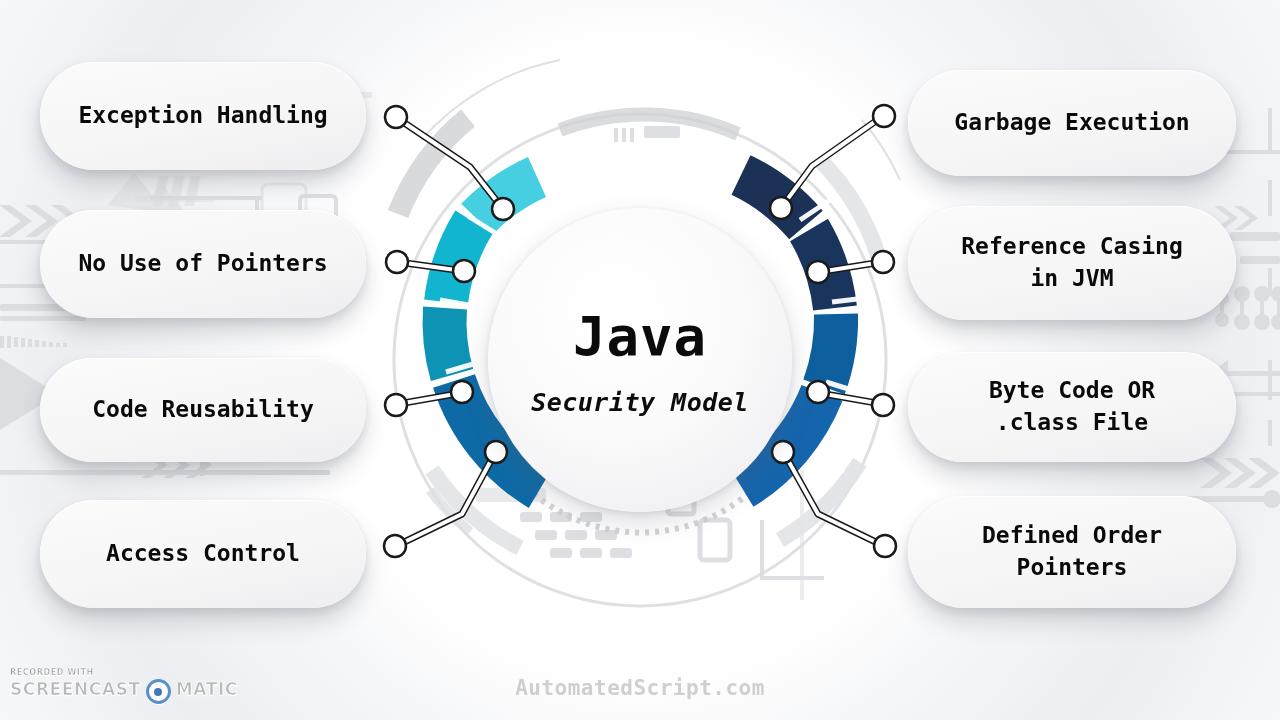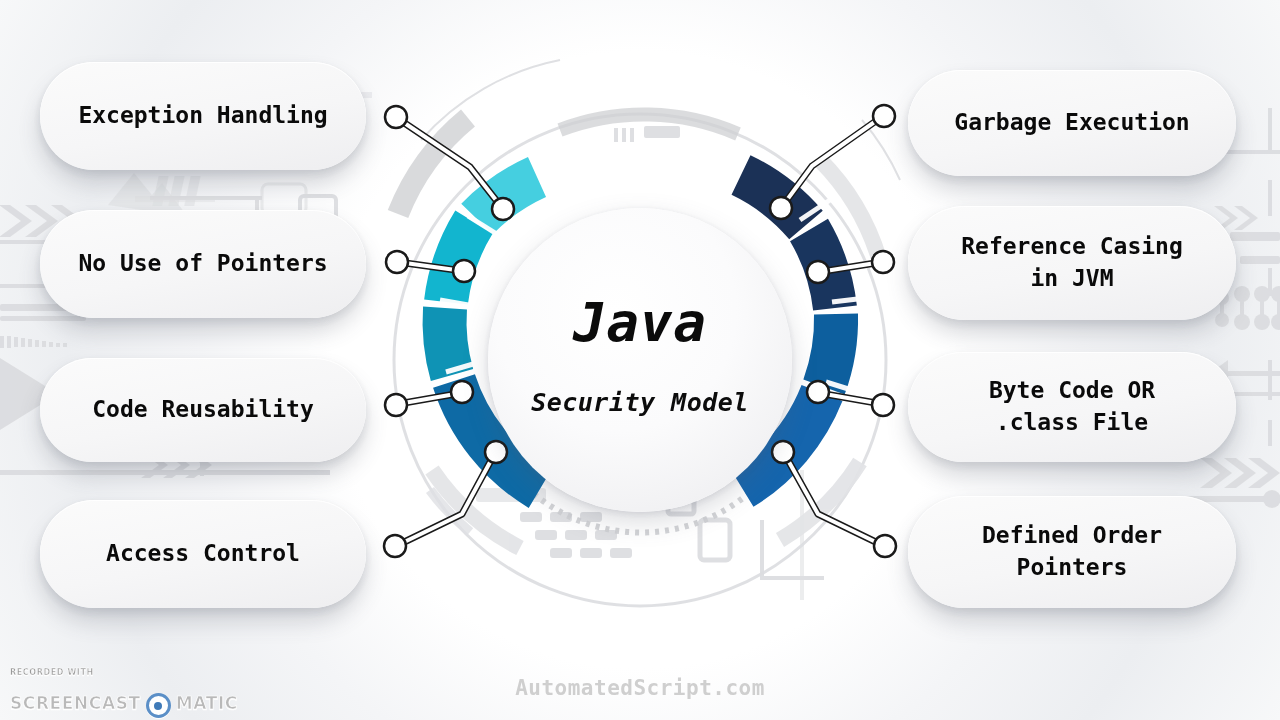--- a/index.html
+++ b/index.html
@@ -24,26 +24,26 @@
 
   
   .hub{
     position:absolute;left:488px;top:208px;width:304px;height:304px;
     border-radius:50%;
     background:radial-gradient(circle at 42% 34%, #ffffff 0%, #fbfbfc 45%, #f1f1f3 78%, #e9e9ec 100%);
     box-shadow:0 10px 26px rgba(90,95,110,.22), 0 2px 6px rgba(90,95,110,.14);
     display:flex;flex-direction:column;align-items:center;justify-content:center;
   }
   .hub-title{
-    font-size:54px;font-style:italic;font-weight:700;color:#0b0b0b;
+    font-size:54px;font-weight:700;color:#0b0b0b;
     letter-spacing:1px;line-height:1;margin:4px 0 26px 0;
   }
   .hub-sub{
     font-size:25px;font-style:italic;font-weight:700;color:#0c0c0c;
-    letter-spacing:.5px;line-height:1;margin:14px;
+    letter-spacing:.5px;line-height:1;margin:0;
   }
 
   
   .pill{
     position:absolute;
     background:linear-gradient(170deg,#fbfbfb 0%,#f6f6f7 55%,#eeeef0 100%);
     border-radius:58px;
     box-shadow:
       0 14px 22px rgba(70,75,90,.20),
       0 4px 8px rgba(70,75,90,.13),
@@ -59,21 +59,21 @@
     white-space:pre-line;
   }
 
   
   .site-wm{
     position:absolute;left:0;right:0;top:676px;text-align:center;
     font-size:21px;letter-spacing:.5px;color:#cfcfcf;font-weight:700;
   }
   .som{
     position:absolute;left:10px;top:668px;
-    display:flex;flex-direction:column;gap:16px;
+    display:flex;flex-direction:column;gap:2px;
     filter:drop-shadow(0 1px 0 rgba(255,255,255,.9));
   }
   .som-top{
     font-family:"DejaVu Sans",sans-serif;
     font-size:8px;font-weight:700;letter-spacing:.6px;color:#9a9a9a;
     -webkit-text-stroke:.4px #ffffff;
   }
   .som-row{display:flex;align-items:flex-start;gap:5px;}
   .som-word{
     font-family:"DejaVu Sans",sans-serif;

